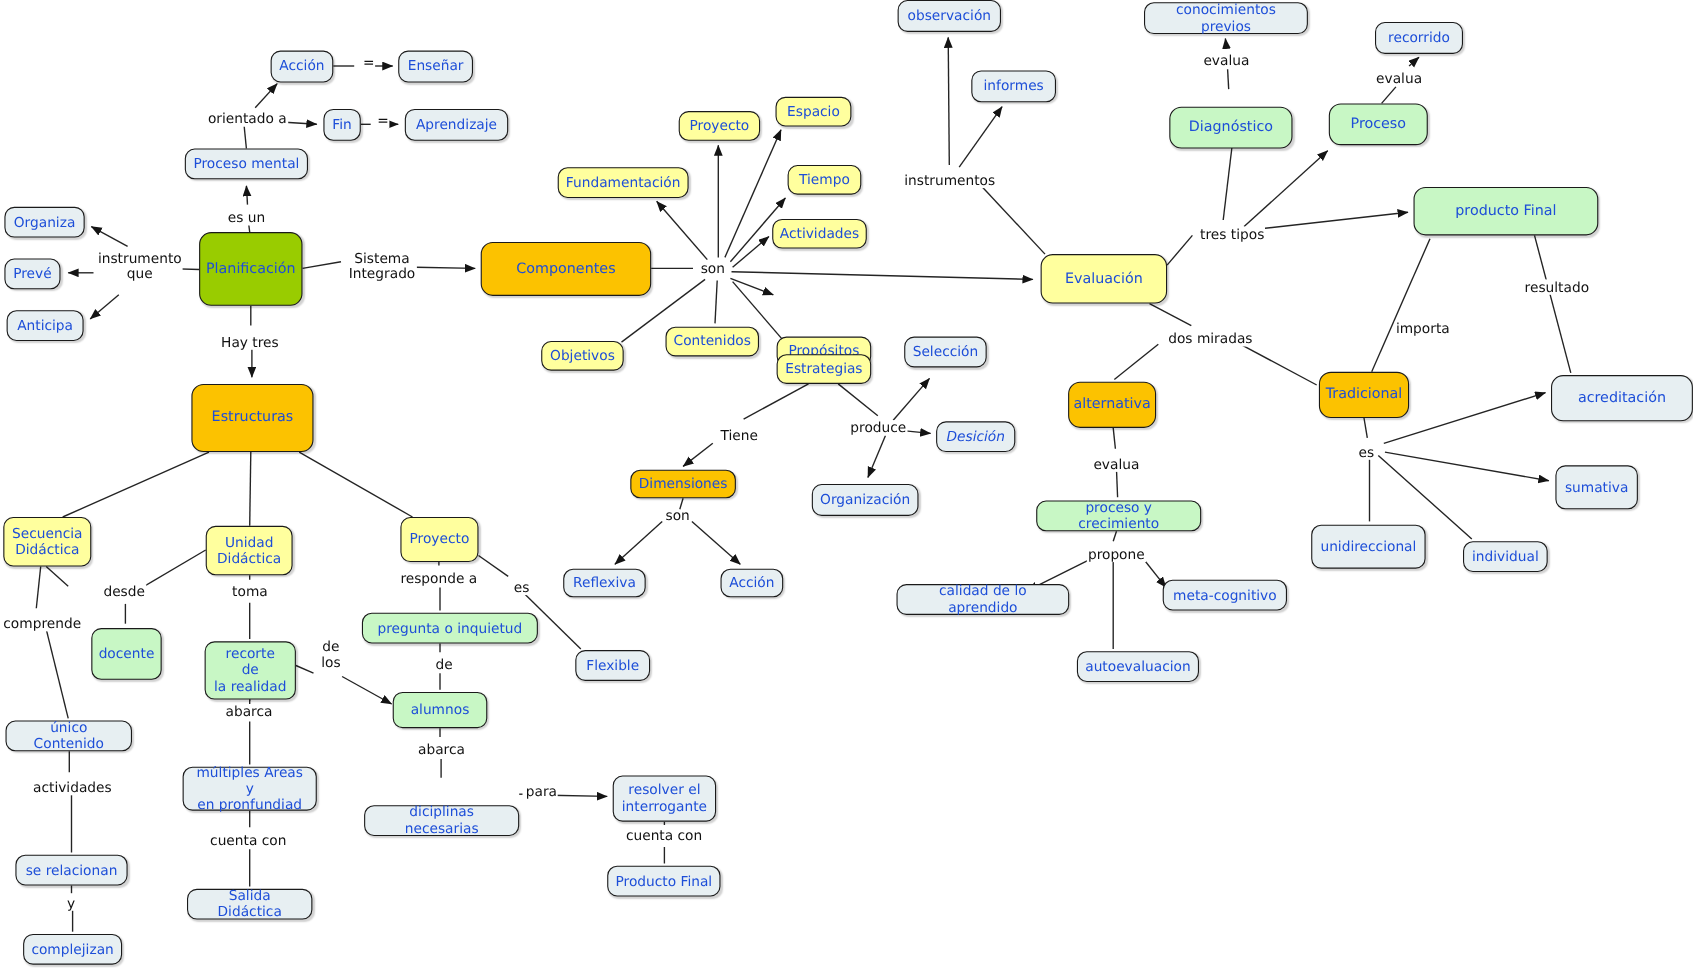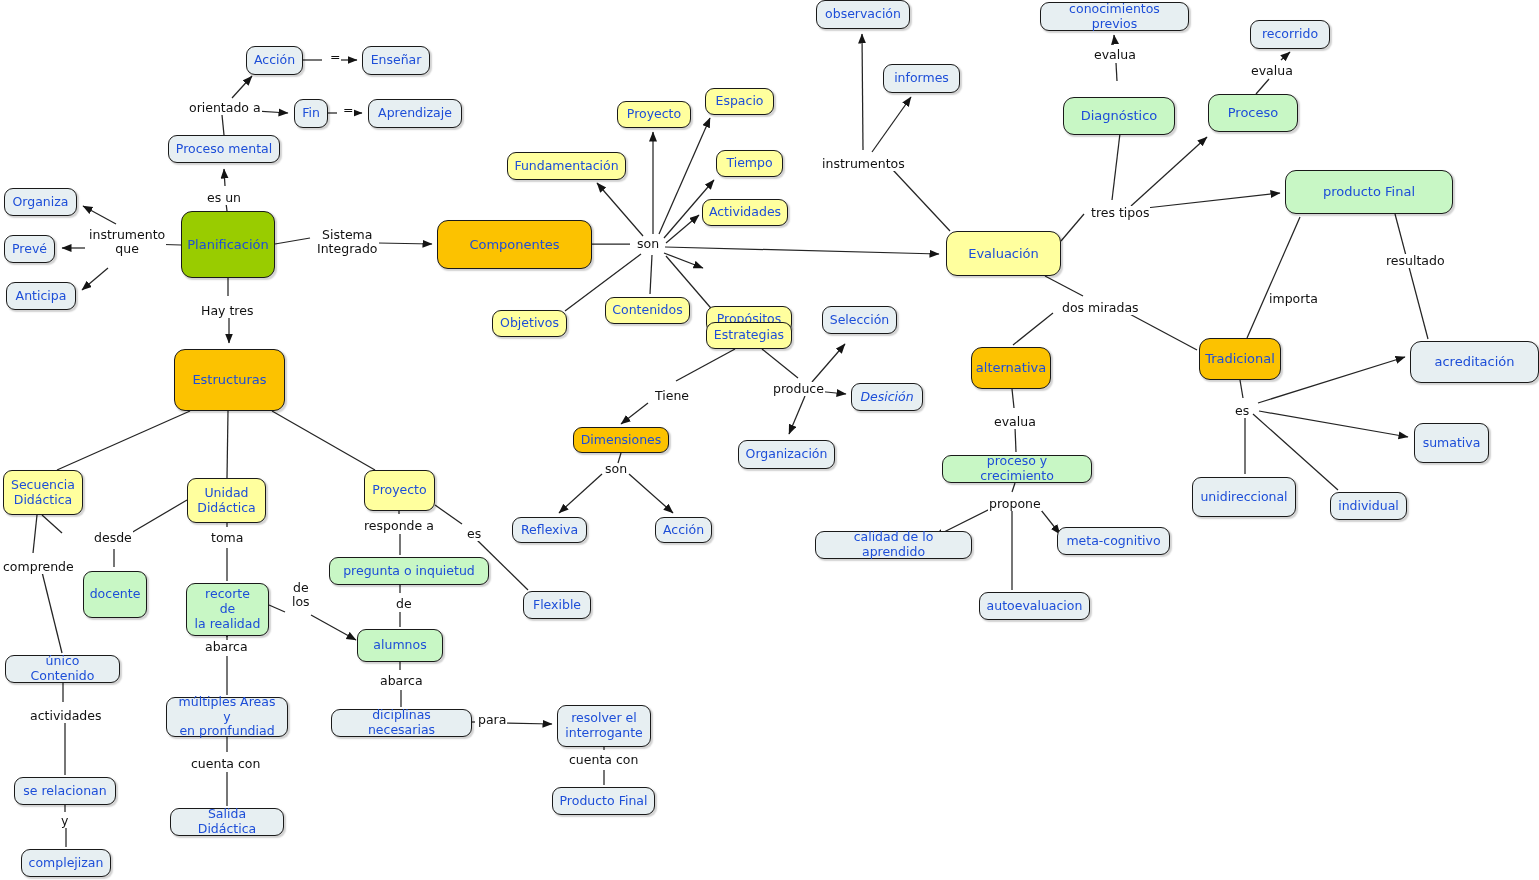--- a/index.html
+++ b/index.html
@@ -246,21 +246,21 @@
   <div class="node n-grey" style="left:957px;top:592px;width:111px;height:28px;margin-left:22px;">autoevaluacion</div>
   <div class="node n-green" style="left:186px;top:583px;width:83px;height:53px;">recorte
 de
 la realidad</div>
   <div class="node n-green" style="left:357px;top:629px;width:86px;height:33px;">alumnos</div>
   <div class="node n-grey" style="left:5px;top:655px;width:115px;height:28px;">único Contenido</div>
   <div class="node n-grey" style="left:166px;top:697px;width:122px;height:40px;">múltiples Areas y
 en pronfundiad</div>
   <div class="node n-grey" style="left:557px;top:705px;width:94px;height:42px;">resolver el
 interrogante</div>
-  <div class="node n-grey" style="left:331px;top:709px;width:141px;height:28px;">diciplinas necesarias</div>
+  <div class="node n-grey" style="left:331px;top:732px;width:141px;height:28px;">diciplinas necesarias</div>
   <div class="node n-grey" style="left:14px;top:777px;width:102px;height:28px;">se relacionan</div>
   <div class="node n-grey" style="left:552px;top:787px;width:103px;height:28px;">Producto Final</div>
   <div class="node n-grey" style="left:170px;top:808px;width:114px;height:28px;">Salida Didáctica</div>
   <div class="node n-grey" style="left:21px;top:849px;width:90px;height:28px;">complejizan</div>
 
   <div class="elabel" style="left:188px;top:101px;">orientado a</div>
   <div class="elabel" style="left:329px;top:50px;">=</div>
   <div class="elabel" style="left:342px;top:103px;">=</div>
   <div class="elabel" style="left:206px;top:191px;">es un</div>
   <div class="elabel two" style="left:88px;top:228px;text-align:center;">instrumento

